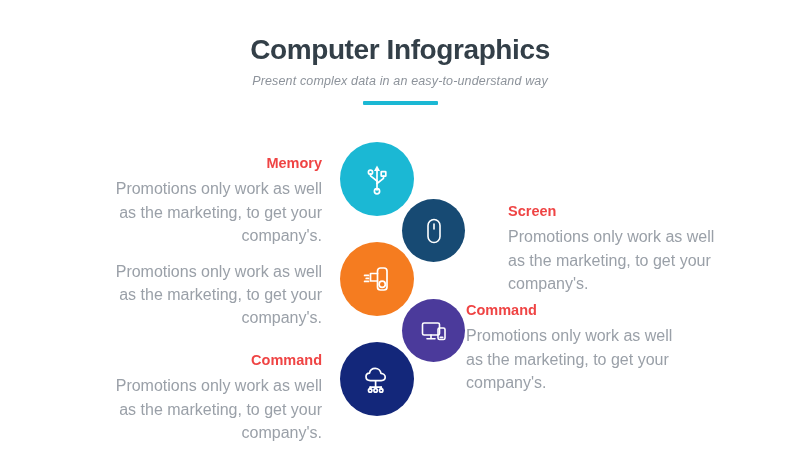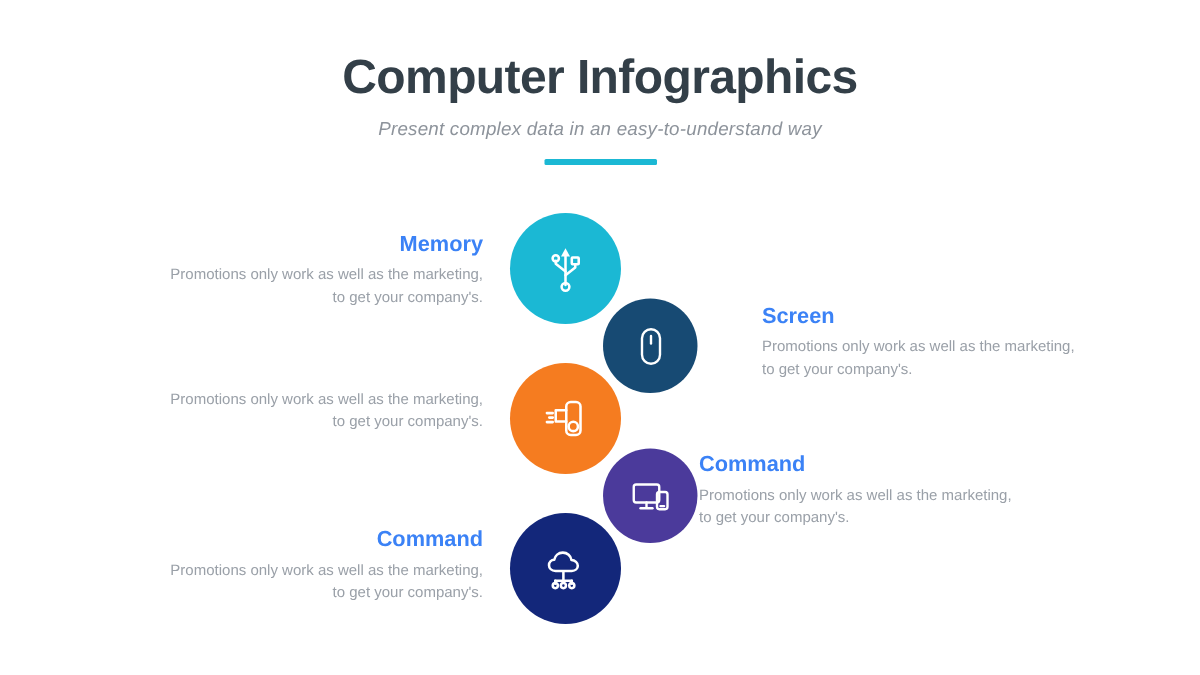--- a/index.html
+++ b/index.html
@@ -7,21 +7,21 @@
     width:800px; height:450px;
     background:#ffffff;
     font-family:"Liberation Sans", sans-serif;
     overflow:hidden;
   }
   .slide { position:relative; width:800px; height:450px; background:#ffffff; }
 
   
   .header { position:absolute; top:34px; left:0; width:800px; text-align:center; }
   .title {
-    font-size:32px; font-weight:bold; letter-spacing:-0.4px;
+    font-size:28px; font-weight:bold; letter-spacing:-0.4px;
     color:#333f48; line-height:1.12;
   }
   .subtitle {
     margin-top:9px; font-size:12.5px; color:#8d939b; letter-spacing:0.15px;font-style:italic;
   }
   .accent-bar {
     margin:13px auto 0; width:75px; height:4px; background:#1bb8d4; border-radius:1px;
   }
 
   
@@ -33,24 +33,24 @@
 
   .c-memory   { left:340px; top:142px; width:74px; height:74px; background:#1bb8d4; z-index:3; }
   .c-screen   { left:402px; top:199px; width:63px; height:63px; background:#174a73; z-index:4; }
   .c-backup   { left:340px; top:242px; width:74px; height:74px; background:#f57c20; z-index:3; }
   .c-command  { left:402px; top:299px; width:63px; height:63px; background:#4b3a9b; z-index:4; }
   .c-hardware { left:340px; top:342px; width:74px; height:74px; background:#13277a; z-index:3; }
 
   
   .block { position:absolute; width:212px; }
   .block .label {
-    font-size:14.5px; font-weight:bold; color:#3b82f6; line-height:1.2;
+    font-size:14.5px; font-weight:bold; color:#ef4444; line-height:1.2;
   }
   .block .body {
-    margin-top:5px; font-size:10px; color:#9aa0a8; line-height:1.45;
+    margin-top:5px; font-size:16px; color:#9aa0a8; line-height:1.45;
   }
   .block.right-align { text-align:right; }
   .block.left-align  { text-align:left; }
 
   .b-memory   { left:110px; top:155px; }
   .b-backup   { left:110px; top:255px; }
   .b-hardware { left:110px; top:352px; }
   .b-screen   { left:464px; top:203px;margin-left:44px; }
   .b-command  { left:466px; top:302px; }
 </style>

